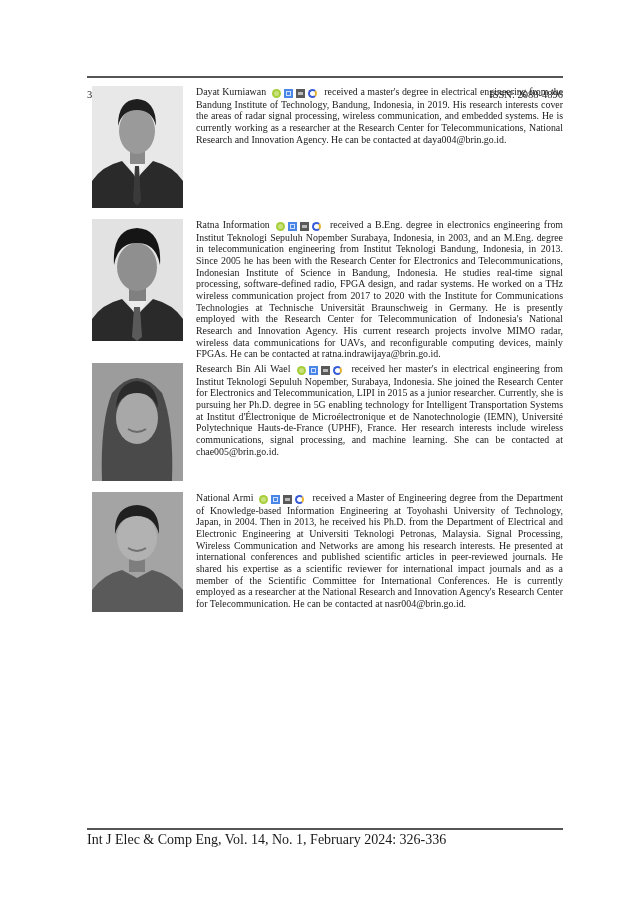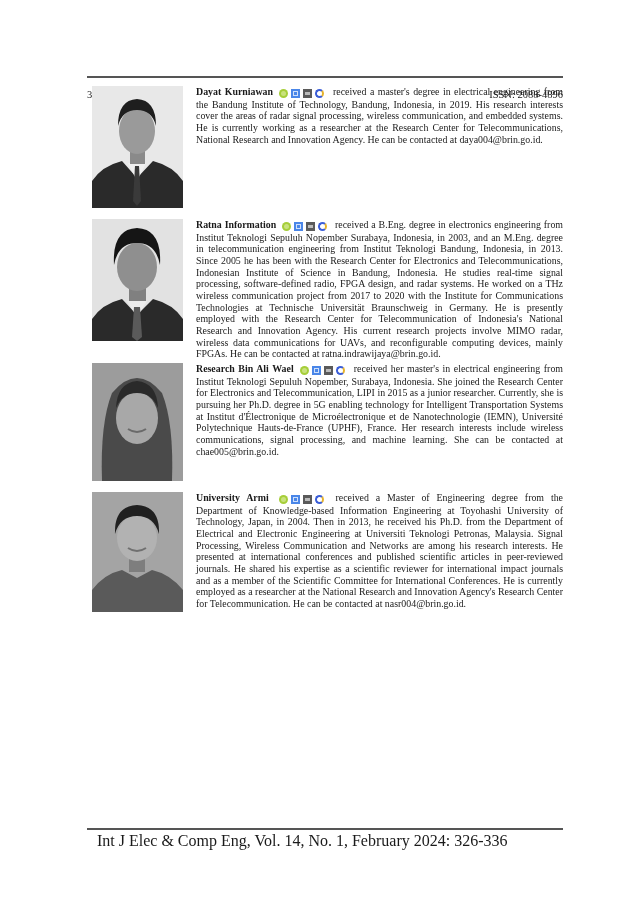--- a/index.html
+++ b/index.html
@@ -6,28 +6,28 @@
   body { width: 638px; height: 902px; position: relative; overflow: hidden;
          font-family: "Liberation Serif", "DejaVu Serif", serif; color: #1a1a1a; }
   .header { position: absolute; left: 87px; top: 61px; width: 476px; height: 14px;
             font-size: 10.5px; margin-top: 28px; }
   .header .pg { position: absolute; left: 0; top: 0; }
   .header .box { position: absolute; left: 41px; top: 2px; width: 7px; height: 7px;
                  border: 1.3px solid #222; border-radius: 1px; }
   .header .issn { position: absolute; right: 0; top: 0; }
   .rule-top { position: absolute; left: 87px; top: 76px; width: 476px; height: 1.5px; background: #555; }
   .rule-bottom { position: absolute; left: 87px; top: 828px; width: 476px; height: 1.5px; background: #555; }
-  .footer { position: absolute; left: 97px; top: 832px; font-size: 16px; }
+  .footer { position: absolute; left: 87px; top: 832px; font-size: 14px; }
 
   .bio { position: absolute; left: 92px; width: 472px; }
   .photo { position: absolute; left: 0; top: 0; width: 91px; background: #bdbdbd; overflow: hidden; }
   .photo svg { display: block; width: 100%; height: 100%; }
   .text { position: absolute; left: 104px; top: 0; width: 367px; font-size: 9.9px; line-height: 11.65px;
           text-align: justify; hyphens: none; }
-  .name { font-weight: bold; }
+  .name { font-weight: normal; }
   .icons { display: inline-block; vertical-align: -1px; margin: 0 2px 0 3px; }
   .ic { display: inline-block; width: 9px; height: 9px; margin-right: 3px; vertical-align: middle; position: relative; }
   .ic-orcid { border-radius: 50%; background: #a6ce39; }
   .ic-orcid::after { content: ""; position: absolute; left: 2px; top: 2px; width: 5px; height: 5px; border-radius: 50%; background: #c9e27e; }
   .ic-scholar { background: #4a86e8; }
   .ic-scholar::after { content: ""; position: absolute; left: 2px; top: 2px; width: 5px; height: 5px; border: 1px solid #cfe0fb; box-sizing: border-box; }
   .ic-scopus { background: #5a5a5a; }
   .ic-scopus::after { content: ""; position: absolute; left: 2px; top: 3px; width: 5px; height: 3px; background: #bbb; }
   .ic-publons { border-radius: 50%; border: 2px solid #3b5ed8; border-right-color: #e6b22a; width: 5px; height: 5px; }
 </style>
@@ -107,21 +107,21 @@
     <svg viewBox="0 0 91 120" preserveAspectRatio="none">
       <rect width="91" height="120" fill="#a4a4a4"></rect>
       <path d="M0 120 L0 98 Q12 82 30 78 L45 86 L60 78 Q78 82 91 98 L91 120 Z" fill="#5a5a5a"></path>
       <rect x="37" y="62" width="16" height="18" fill="#7e7e7e"></rect>
       <ellipse cx="45" cy="46" rx="20" ry="23" fill="#b2b2b2"></ellipse>
       <path d="M23 42 Q22 14 45 13 Q68 14 67 42 Q62 24 45 24 Q28 24 23 42 Z" fill="#202020"></path>
       <path d="M36 56 Q45 62 54 56" stroke="#707070" stroke-width="2" fill="none"></path>
     </svg>
   </div>
   <div class="text">
-    <span class="name">University Armi</span>
+    <span class="name">National Armi</span>
     <span class="icons">
       <span class="ic ic-orcid"></span><span class="ic ic-scholar"></span><span class="ic ic-scopus"></span><span class="ic ic-publons"></span>
     </span>
     <span>received a Master of Engineering degree from the Department of Knowledge-based Information Engineering at Toyohashi University of Technology, Japan, in 2004. Then in 2013, he received his Ph.D. from the Department of Electrical and Electronic Engineering at Universiti Teknologi Petronas, Malaysia. Signal Processing, Wireless Communication and Networks are among his research interests. He presented at international conferences and published scientific articles in peer-reviewed journals. He shared his expertise as a scientific reviewer for international impact journals and as a member of the Scientific Committee for International Conferences. He is currently employed as a researcher at the National Research and Innovation Agency's Research Center for Telecommunication. He can be contacted at nasr004@brin.go.id.</span>
   </div>
 </div>
 
 <div class="rule-bottom"></div>
 <div class="footer">Int J Elec &amp; Comp Eng, Vol. 14, No. 1, February 2024: 326-336</div>
 

